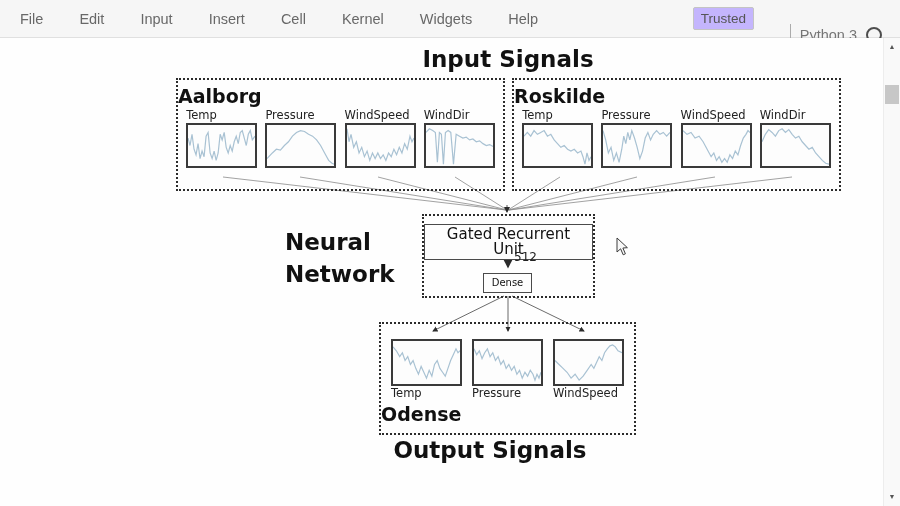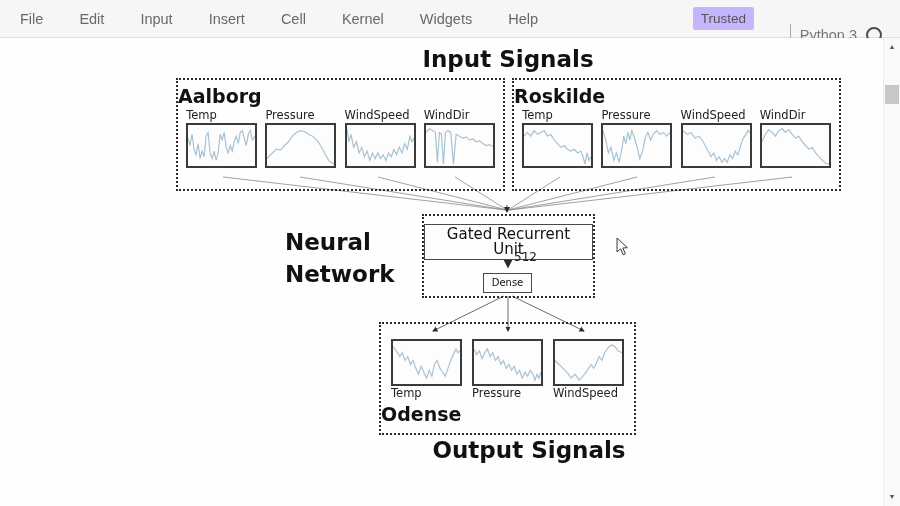--- a/index.html
+++ b/index.html
@@ -101,21 +101,21 @@
     <line x1="507" y1="167" x2="507" y2="174" stroke="#555" stroke-width="1" marker-end="url(#arw)"></line>
     <line x1="508" y1="209" x2="508" y2="229" stroke="#b5b5b5" stroke-width="1.6" marker-end="url(#arw)"></line>
     <g stroke="#5a5a5a" stroke-width="0.9" fill="none">
       <line x1="504" y1="258" x2="433" y2="293" marker-end="url(#arw)"></line>
       <line x1="508" y1="258" x2="508" y2="293" marker-end="url(#arw)"></line>
       <line x1="512" y1="258" x2="584" y2="293" marker-end="url(#arw)"></line>
     </g>
   </svg>
 
   <div class="big-title" style="left:508px;top:8px;">Input Signals</div>
-  <div class="big-title" style="left:529px;top:399px;">Output Signals</div>
+  <div class="big-title" style="left:490px;top:399px;">Output Signals</div>
 
   <div class="station-box" style="left:176px;top:40px;width:329px;height:113px;">
     <div class="station-name">Aalborg</div>
     <div class="signals-row">
       <div class="signal-cell">
         <div class="signal-label">Temp</div>
         <div class="plot-box">
             <svg viewBox="0 0 100 44" preserveAspectRatio="none">
               <polyline points="0,14 3,22 6,10 9,26 12,32 15,20 18,36 21,28 24,34 27,12 30,8 33,30 36,36 39,28 42,38 45,30 48,10 51,16 54,8 57,24 60,30 63,22 66,28 69,18 72,12 75,20 78,8 81,6 84,14 87,22 90,10 93,6 96,16 100,12" fill="none" stroke="#a9c2d3" stroke-width="1.2" vector-effect="non-scaling-stroke"></polyline>
             </svg>

